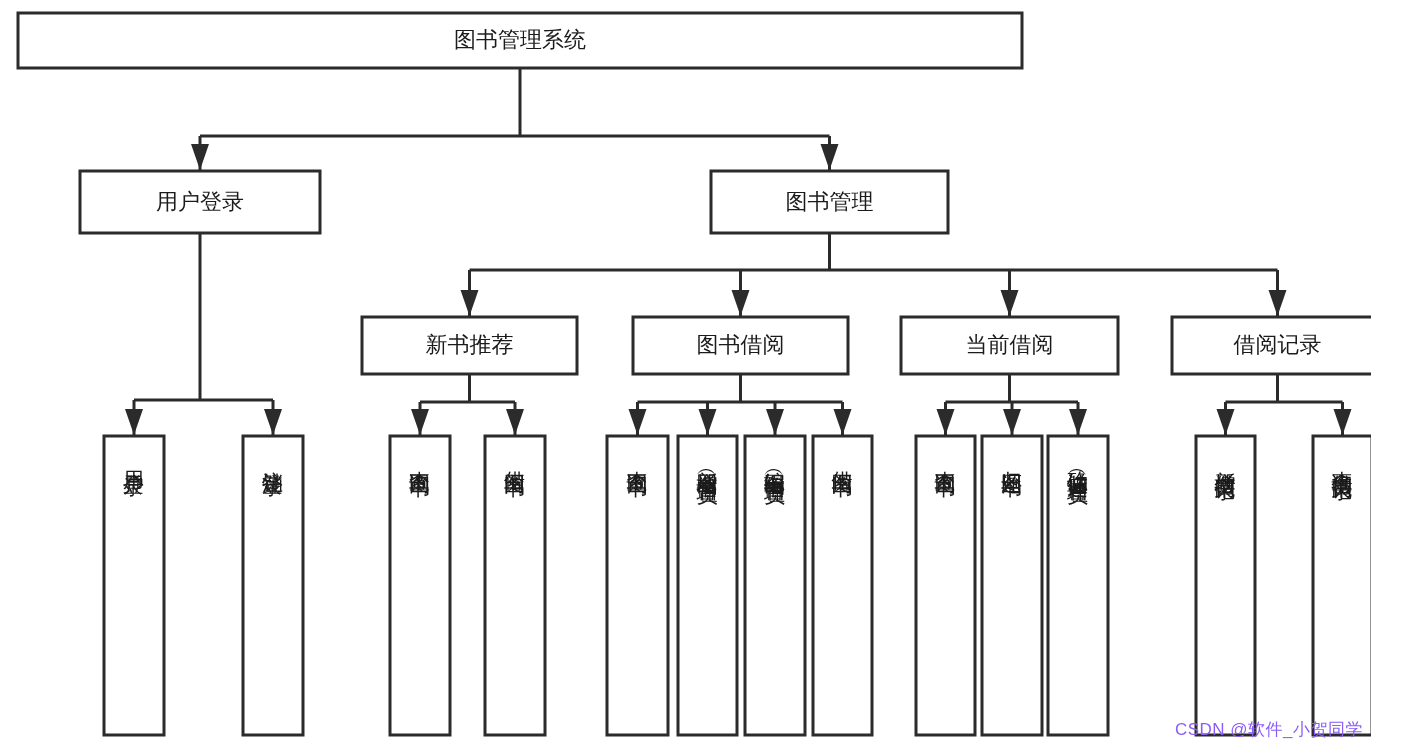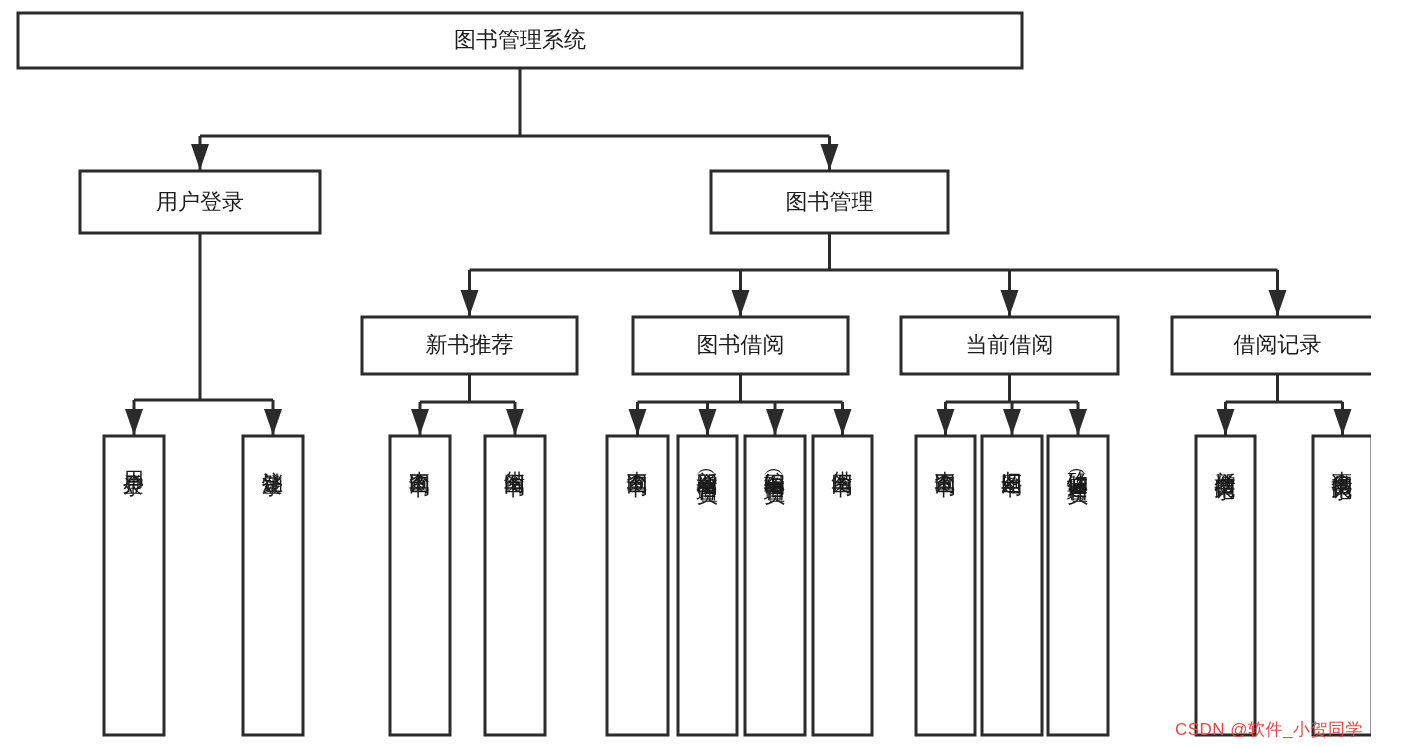--- a/index.html
+++ b/index.html
@@ -54,21 +54,21 @@
     text-orientation: upright;
     letter-spacing: 2px;
     dominant-baseline: central;
   }
   .watermark {
     position: absolute;
     right: 8px;
     bottom: 6px;
     font-family: "Liberation Sans", "DejaVu Sans", sans-serif;
     font-size: 17px;
-    color: #ef4444;
+    color: #8b5cf6;
     letter-spacing: 0.5px;
     white-space: nowrap;
     user-select: none;
   }
 </style>
 </head>
 <body>
 
 <div id="stage">
 

